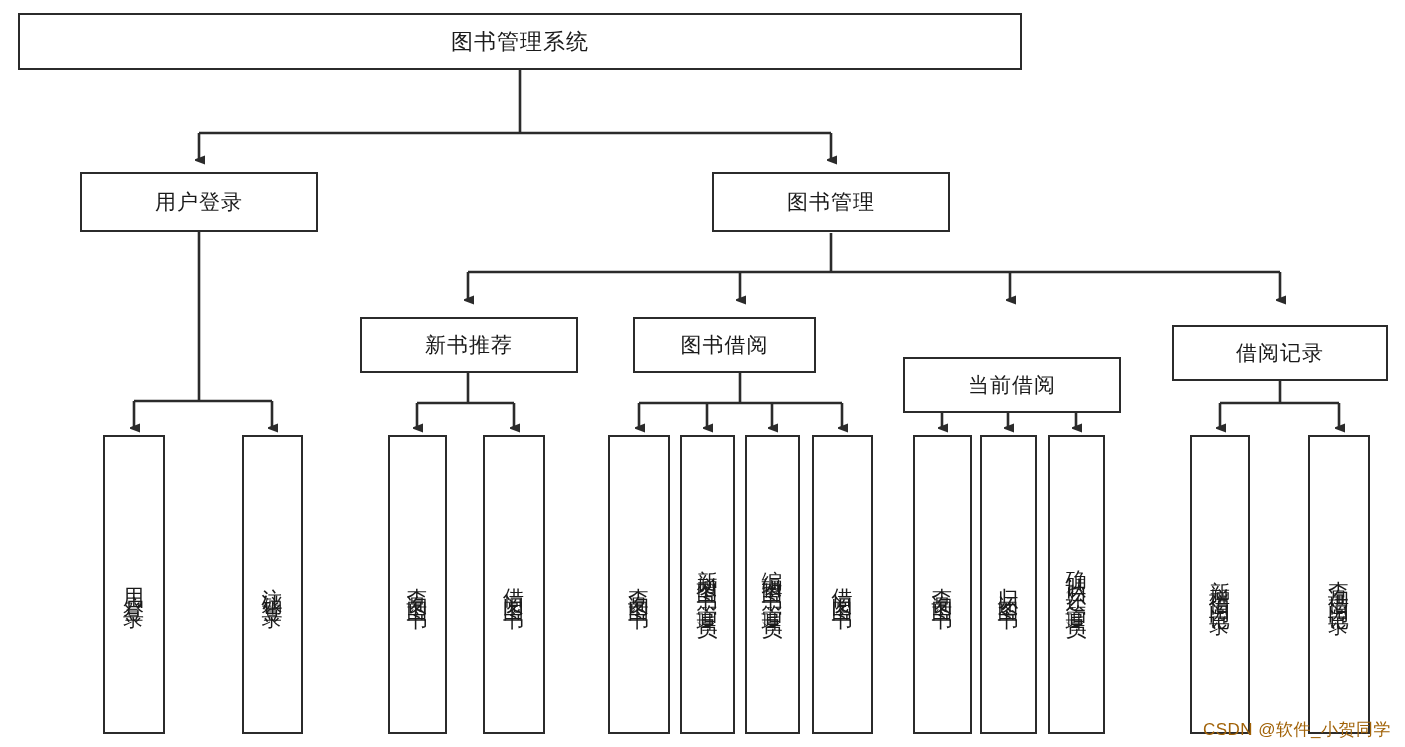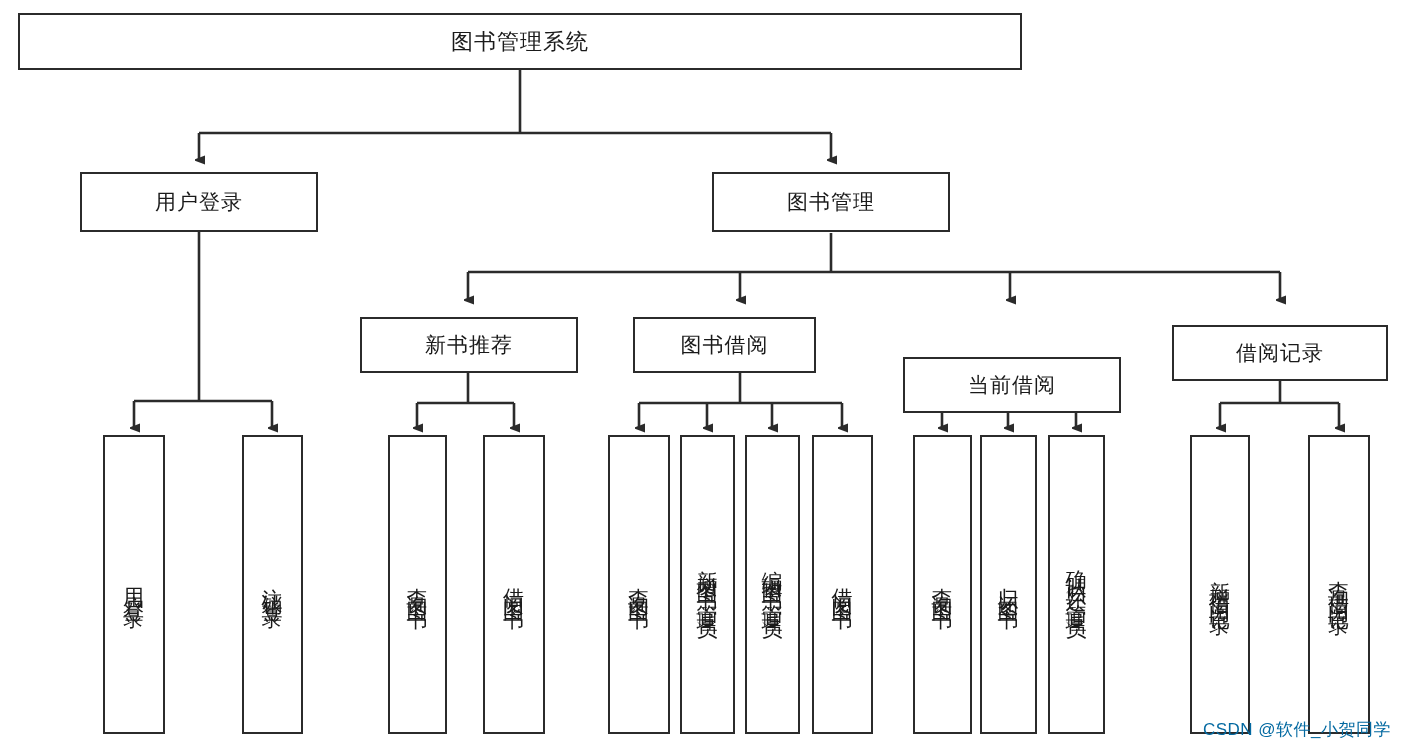--- a/index.html
+++ b/index.html
@@ -57,21 +57,21 @@
   .node-v .vtext {
     writing-mode: vertical-rl;
     text-orientation: upright;
     display: block;
   }
   .watermark {
     position: absolute;
     right: 14px;
     bottom: 6px;
     font-size: 17px;
-    color: #0369a1;
+    color: #a16207;
     letter-spacing: 0.5px;
     white-space: nowrap;
     z-index: 3;
   }
 </style>
 </head>
 <body>
 
 <div id="canvas">
 

